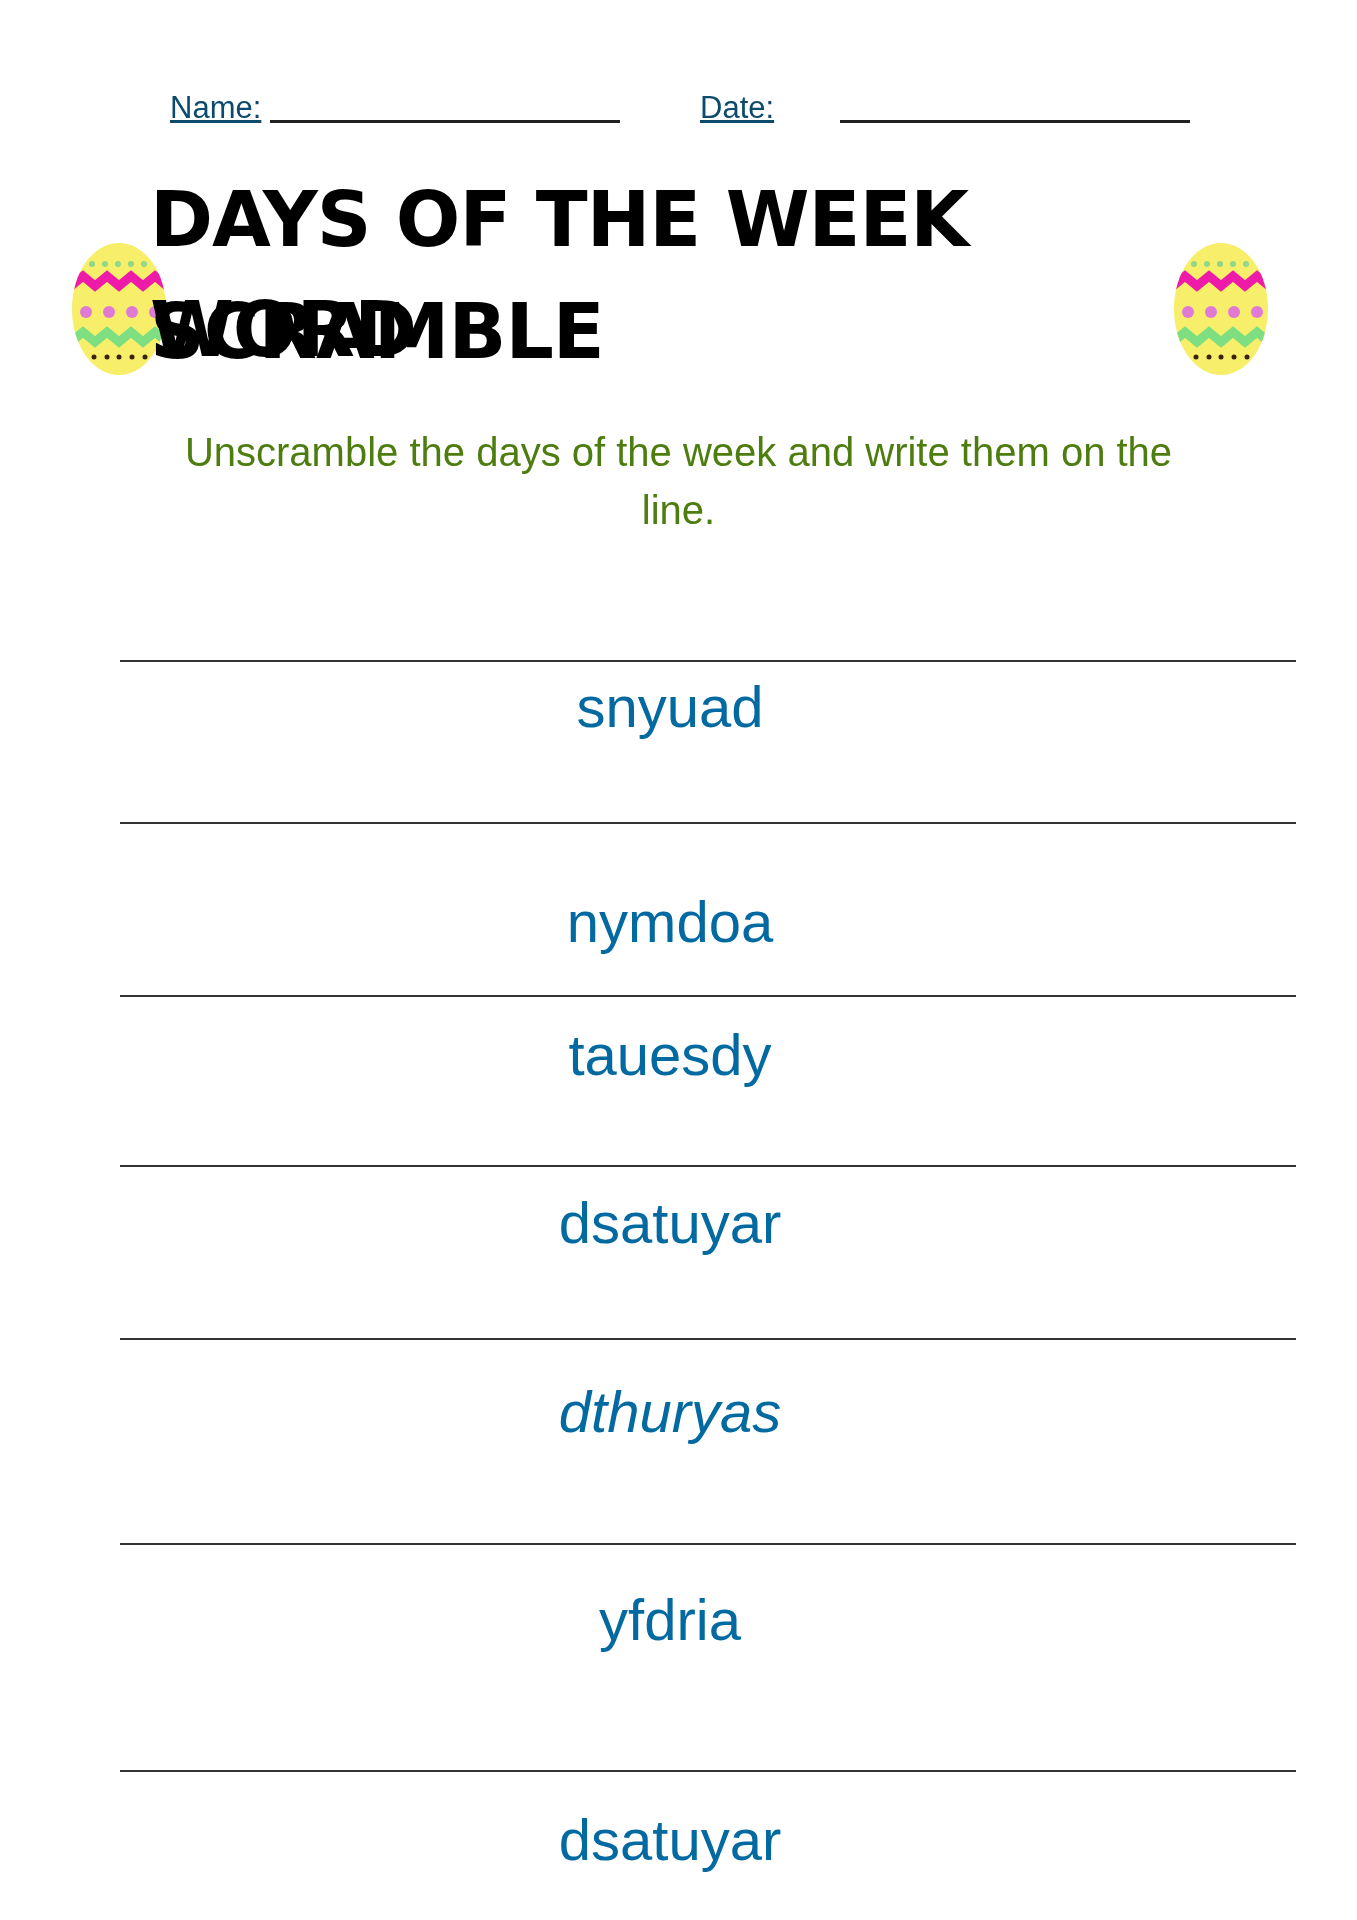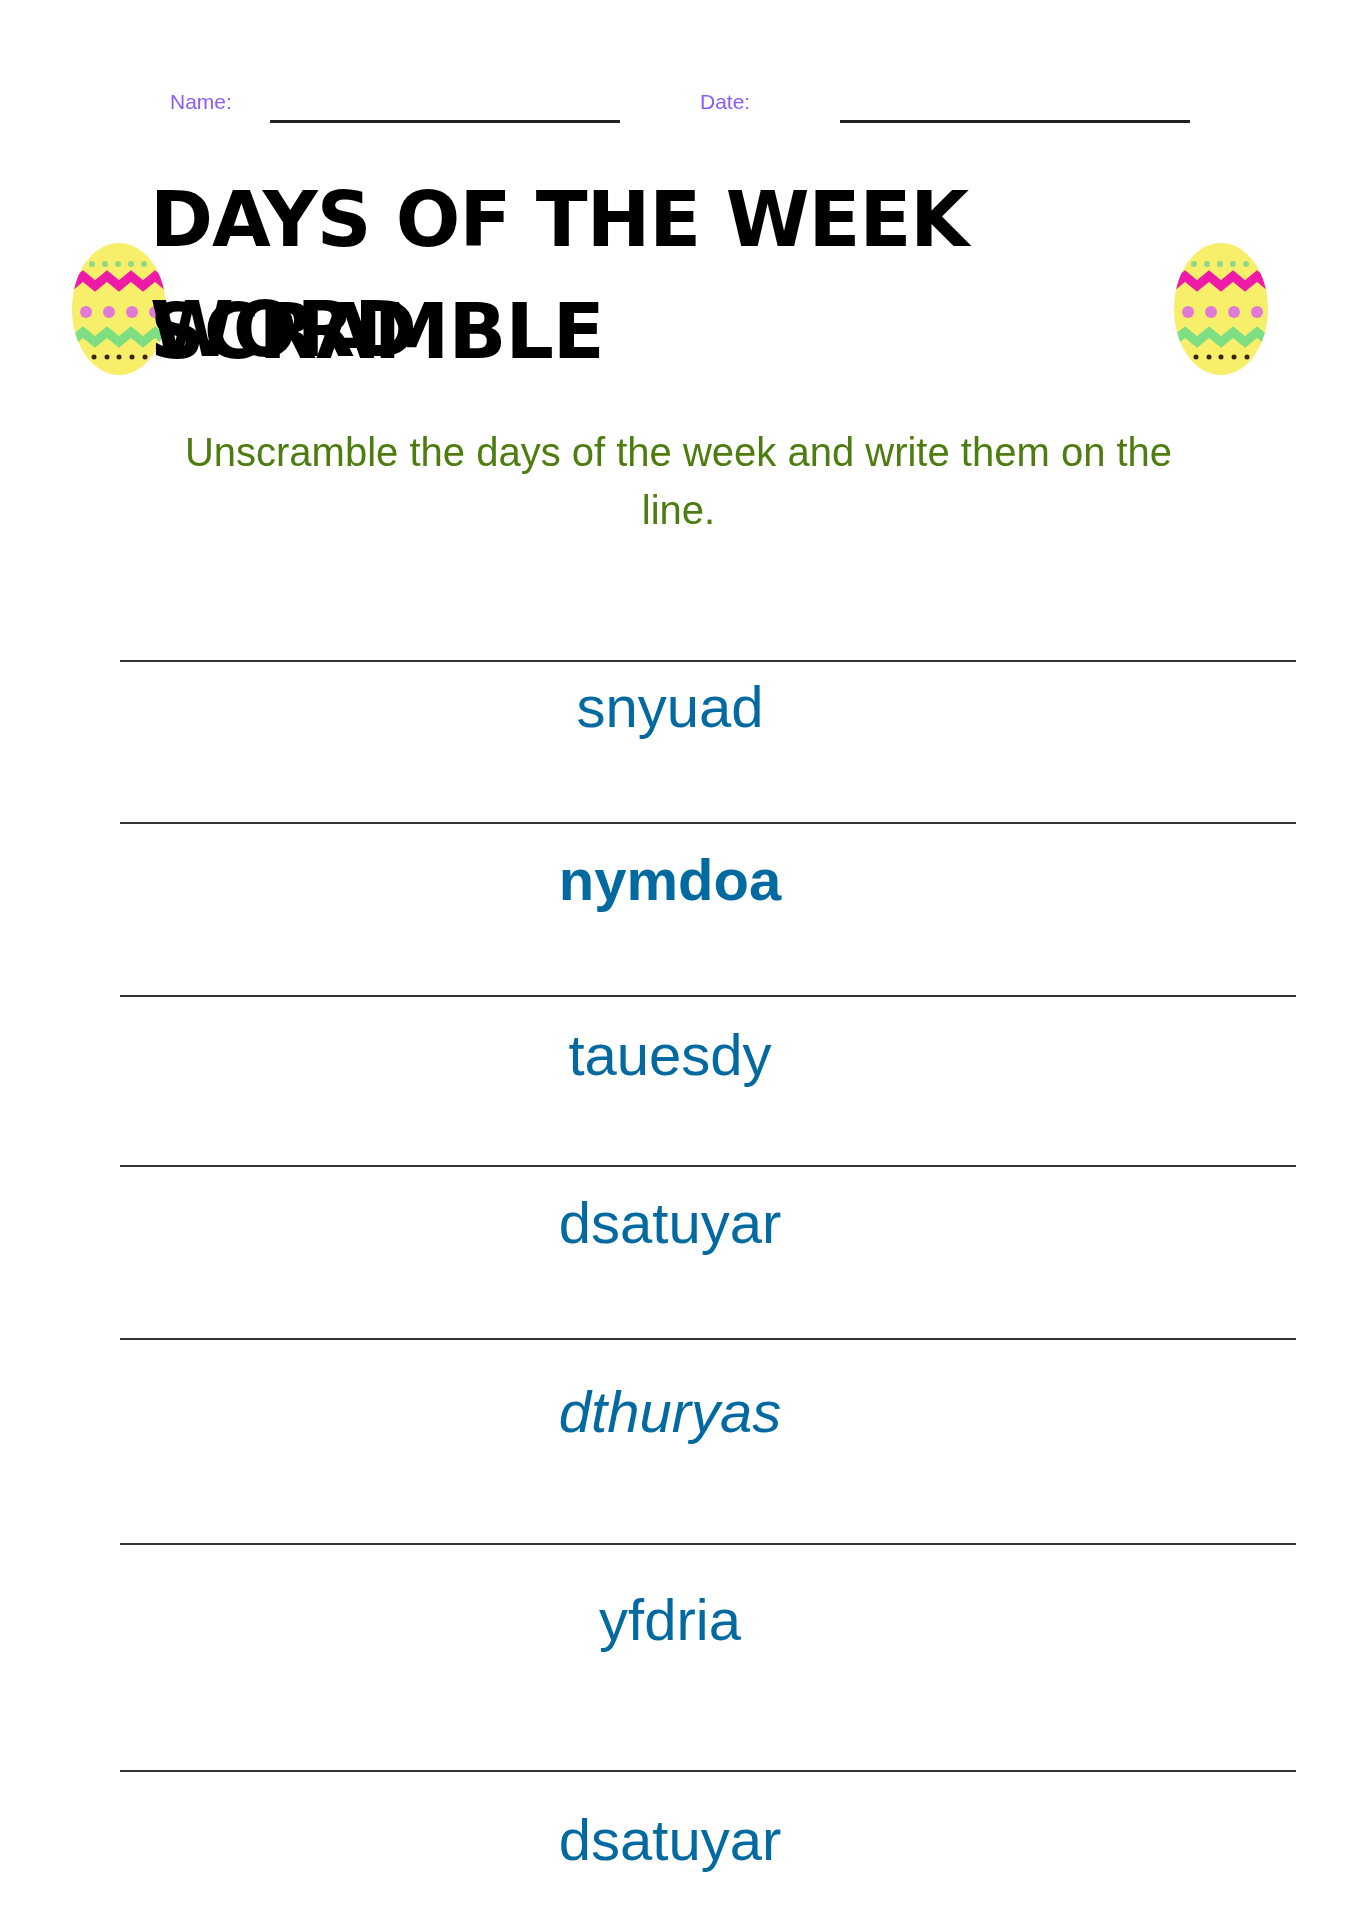--- a/index.html
+++ b/index.html
@@ -1,18 +1,18 @@
 <!DOCTYPE html>
 <html><head>
 <meta charset="utf-8">
 <style>
   html, body { margin:0; padding:0; background:#ffffff; }
   body { width:1357px; height:1920px; position:relative; overflow:hidden; font-family:"Liberation Sans", sans-serif; color:#000; }
   .abs { position:absolute; }
-  .label { font-size:21px; color:#8b5cf6; }
+  .label { font-size:31px; color:#0c4a6e;text-decoration:underline; }
   .blank { height:3px; background:#222; }
   .title { left:150px; width:1057px; font-family:"DejaVu Sans", sans-serif; font-weight:bold; font-size:76px; letter-spacing:-1px; line-height:110px; }
   .instr { left:140px; width:1077px; text-align:center; font-size:40px; line-height:60px; color:#4d7c0f; }
   .rule { left:120px; width:1176px; height:2px; background:#333; }
   .word { left:120px; width:1100px; text-align:center; font-size:58px; color:#0369a1; line-height:70px; }
   .egg { width:96px; height:134px; }
 </style>
 </head>
 <body>
 
@@ -89,21 +89,21 @@
 <div class="abs title" style="top:165px;">DAYS OF THE WEEK WORD</div>
 <div class="abs title" style="top:277px;">SCRAMBLE</div>
 
 <div class="abs instr" style="top:422px;">Unscramble the days of the week and write them on the</div>
 <div class="abs instr" style="top:480px;">line.</div>
 
 <div class="abs rule" style="top:660px;"></div>
 <div class="abs word" style="top:672px;">snyuad</div>
 
 <div class="abs rule" style="top:822px;"></div>
-<div class="abs word" style="top:845px;font-weight:bold;">nymdoa</div>
+<div class="abs word" style="top:887px;">nymdoa</div>
 
 <div class="abs rule" style="top:995px;"></div>
 <div class="abs word" style="top:1020px;">tauesdy</div>
 
 <div class="abs rule" style="top:1165px;"></div>
 <div class="abs word" style="top:1188px;">dsatuyar</div>
 
 <div class="abs rule" style="top:1338px;"></div>
 <div class="abs word" style="top:1377px;font-style:italic;">dthuryas</div>
 

